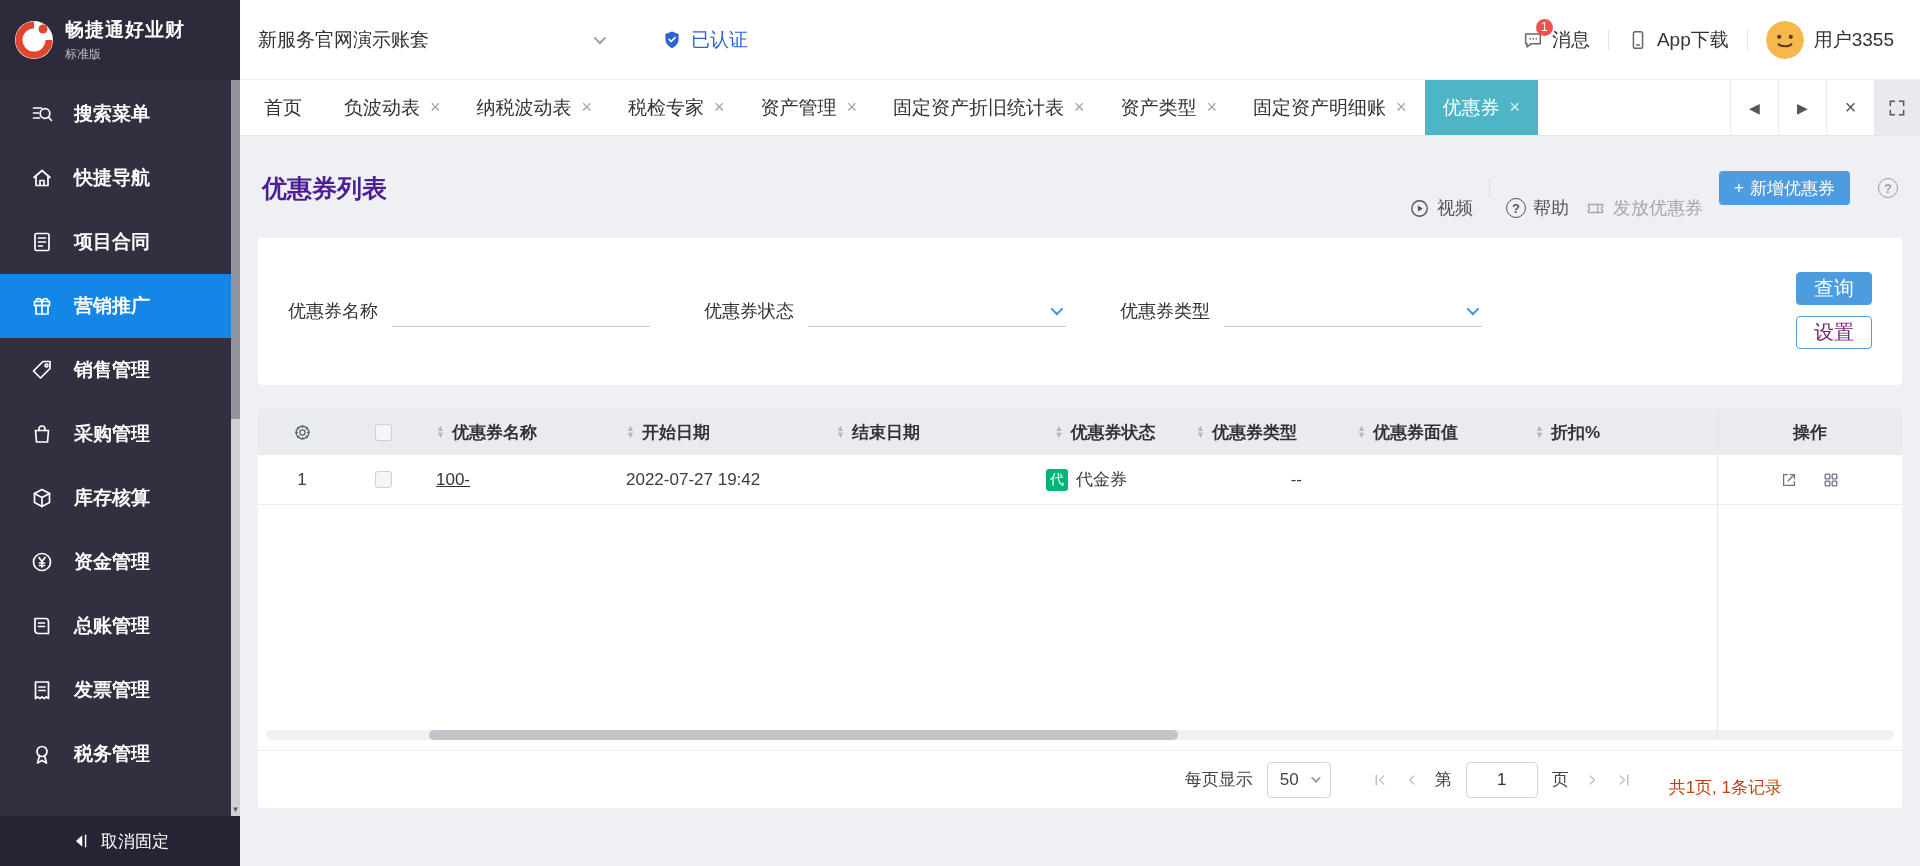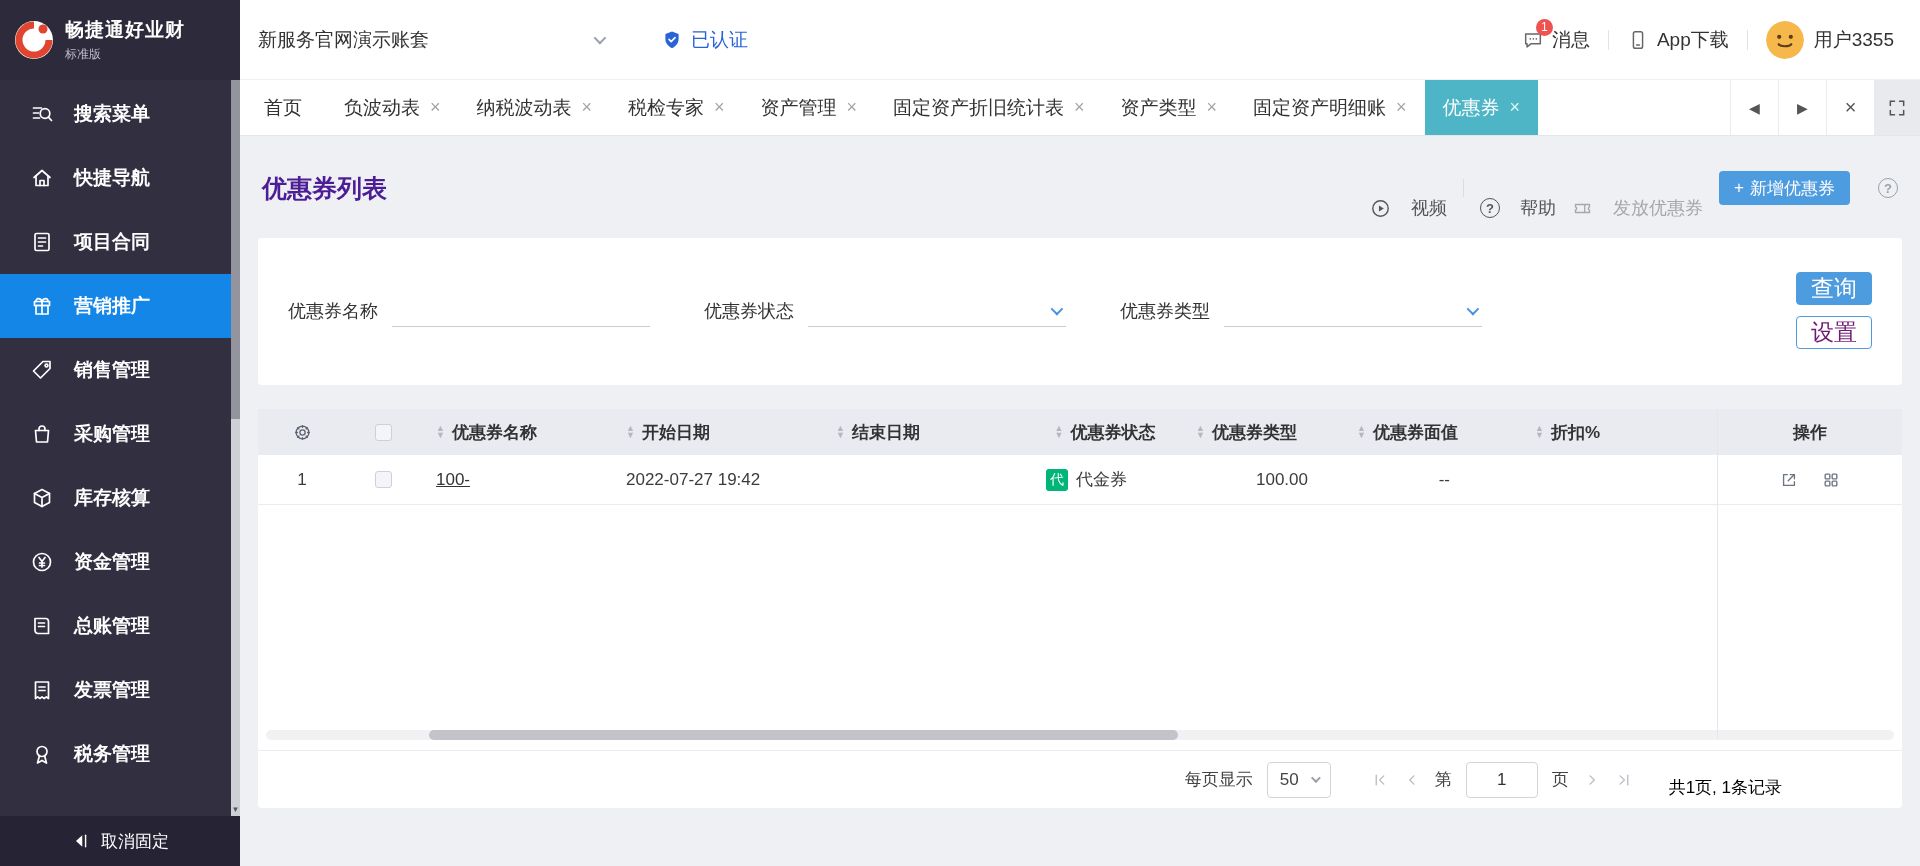--- a/index.html
+++ b/index.html
@@ -55,38 +55,38 @@
   .tab-ctrl { width: 48px; display: flex; align-items: center; justify-content: center; border-left: 1px solid #ececee; color: #555; font-size: 14px; cursor: pointer; }
   .tab-ctrl.x { font-size: 20px; }
   .tabbar-end { width: 46px; background: #e8eaed; display: flex; align-items: center; justify-content: center; cursor: pointer; }
   .tabbar-end svg { width: 20px; height: 20px; stroke: #555; fill: none; stroke-width: 1.8; stroke-linecap: round; }
 
   
   .content { flex: 1; display: flex; flex-direction: column; padding: 0 18px 58px; min-height: 0; }
   .page-header { display: flex; align-items: center; margin: 20px 4px 18px; }
   .page-title { font-size: 25px; font-weight: 600; color: #4c1d95; }
   .toolbar { margin-left: auto; display: flex; align-items: center; gap: 16px; font-size: 18px; color: #555; }
-  .tool { display: flex; align-items: center; gap: 20px; cursor: pointer; margin-top: 40px; }
+  .tool { display: flex; align-items: center; gap: 7px; cursor: pointer; margin-top: 40px; }
   .tool svg { width: 21px; height: 21px; stroke: #555; fill: none; stroke-width: 1.6; stroke-linecap: round; stroke-linejoin: round; }
   .tool.disabled { color: #a6a6ab; }
   .tool.disabled svg { stroke: #a6a6ab; }
   .tdiv { width: 1px; height: 18px; background: #dcdce0; }
   .q-circle { width: 20px; height: 20px; border: 1.6px solid currentColor; border-radius: 50%; display: inline-flex; align-items: center; justify-content: center; font-size: 13px; font-weight: bold; }
   .btn-add { background: #4e9ce0; color: #fff; border: none; border-radius: 4px; height: 34px; padding: 0 15px; font-size: 17px; display: flex; align-items: center; gap: 6px; cursor: pointer; font-family: inherit; }
   .page-help { color: #9aa0a8; margin-left: 12px; cursor: pointer; }
 
   
   .filter-card { background: #fff; border-radius: 4px; padding: 34px 30px 36px; display: flex; align-items: center; }
   .filter-group { display: flex; align-items: center; margin-right: 54px; }
   .filter-label { font-size: 18px; color: #333; margin-right: 14px; white-space: nowrap; }
   .filter-field { width: 258px; border-bottom: 1px solid #ccc; height: 32px; display: flex; align-items: center; padding: 0 6px; }
   .filter-field input { border: none; outline: none; flex: 1; font-size: 17px; background: transparent; font-family: inherit; }
   .filter-field .chev { margin-left: auto; }
   .filter-actions { margin-left: auto; display: flex; flex-direction: column; gap: 11px; }
-  .btn { width: 76px; height: 33px; border-radius: 4px; font-size: 23px; display: flex; align-items: center; justify-content: center; cursor: pointer; font-family: Liberation Sans, sans-serif; }
+  .btn { width: 76px; height: 33px; border-radius: 4px; font-size: 20px; display: flex; align-items: center; justify-content: center; cursor: pointer; font-family: Liberation Sans, sans-serif; }
   .btn-primary { background: #4e9ce0; color: #fff; border: 1px solid #4e9ce0; }
   .btn-outline { background: #fff; color: #701a75; border: 1px solid #4e9ce0; }
 
   
   .table-card { background: #fff; border-radius: 4px; margin-top: 24px; flex: 1; display: flex; flex-direction: column; position: relative; min-height: 0; }
   .pin-line { position: absolute; top: 0; bottom: 70px; right: 184px; width: 1px; background: #e5e6ea; z-index: 1; }
   .thead { display: flex; align-items: center; height: 46px; background: #e9ebf1; font-size: 17px; font-weight: bold; color: #333; }
   .th, .td { display: flex; align-items: center; height: 100%; }
   .col-gear { width: 88px; justify-content: center; }
   .col-check { width: 74px; justify-content: center; }
@@ -112,21 +112,21 @@
   .hscroll { height: 10px; background: #f1f1f3; border-radius: 5px; margin: 0 8px 10px; position: relative; }
   .hscroll-thumb { position: absolute; top: 0; bottom: 0; left: 10%; width: 46%; background: #c3c4c9; border-radius: 5px; cursor: pointer; }
 
   
   .pagination { height: 58px; border-top: 1px solid #ebecf0; display: flex; align-items: center; justify-content: flex-end; padding-right: 120px; font-size: 17px; color: #444; }
   .pg-select { border: 1px solid #d3d4da; border-radius: 4px; height: 36px; padding: 0 12px; display: flex; align-items: center; gap: 12px; margin-left: 14px; cursor: pointer; }
   .pg-nav { display: flex; align-items: center; gap: 14px; margin-left: 40px; }
   .pg-btn { cursor: pointer; }
   .pg-btn svg { width: 18px; height: 18px; stroke: #b9bcc4; fill: none; stroke-width: 1.8; stroke-linecap: round; stroke-linejoin: round; }
   .pg-input { width: 72px; height: 36px; border: 1px solid #d3d4da; border-radius: 4px; text-align: center; font-size: 17px; color: #333; font-family: inherit; outline: none; }
-  .pg-summary { margin-left: 36px; color: #000000; margin-top: 16px; }
+  .pg-summary { margin-left: 36px; color: #c2410c; margin-top: 16px; }
 </style>
 </head>
 <body>
 
 <div class="app">
 
   <aside class="sidebar">
     <div class="logo">
       <div class="logo-mark">
         <svg viewBox="0 0 40 40">
@@ -491,21 +491,20 @@
           </div>
           <div class="td col-name">
             <span class="row-link">100-</span>
           </div>
           <div class="td col-start">2022-07-27 19:42</div>
           <div class="td col-end"></div>
           <div class="td col-type">
             <span class="type-badge">代</span>
             <span>代金券</span>
           </div>
-          <div class="td col-value">100.00</div>
           <div class="td col-discount">--</div>
           <div class="td col-fill"></div>
           <div class="td col-action">
             <span class="op-btn">
               <svg viewBox="0 0 24 24">
                   <path d="M10 5.5H5.5v13h13V14"></path>
                   <path d="M13.5 5.5h5v5"></path>
                   <path d="M18.5 5.5L11 13"></path>
                 </svg>
             </span>

